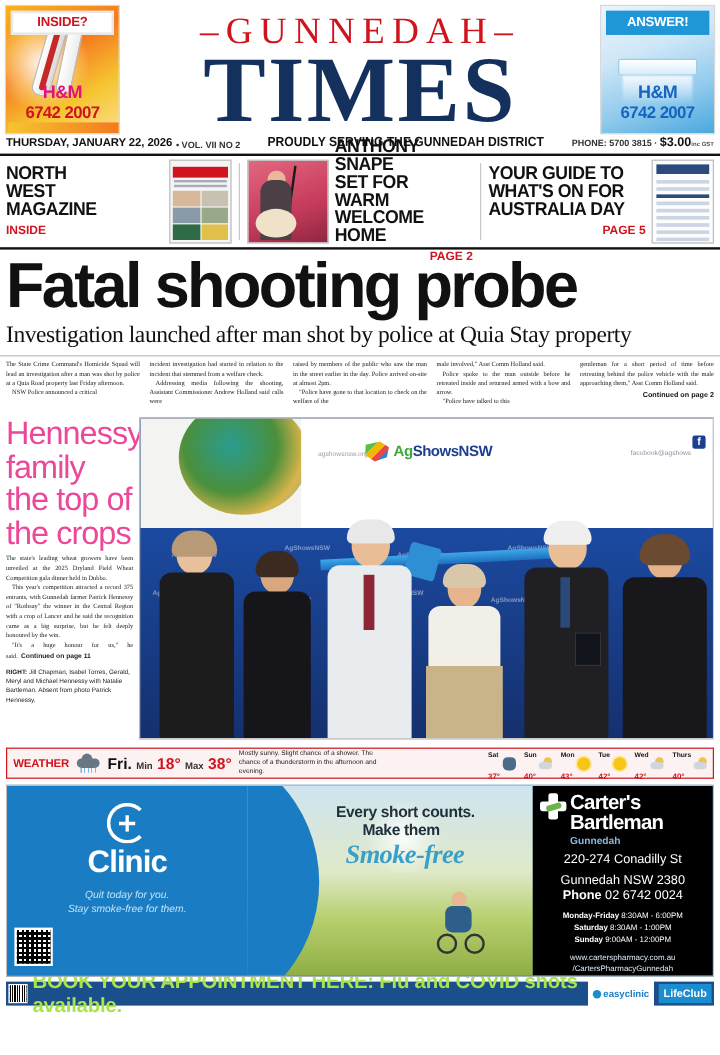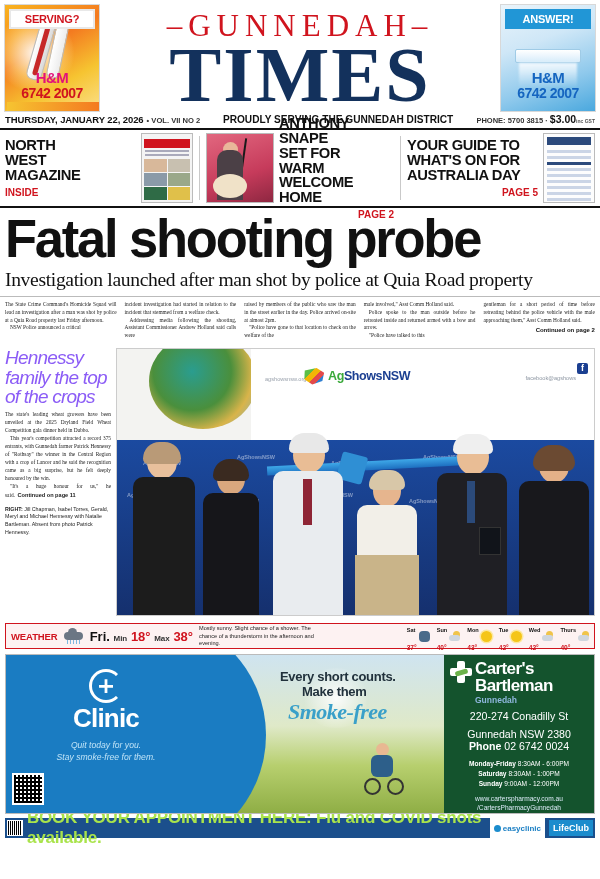--- a/index.html
+++ b/index.html
@@ -100,21 +100,21 @@
   .story { display:flex; gap:8px; padding:4px 5px 4px 5px; }
   .col { flex:1; font-family:"Liberation Serif", serif; font-size:5.35px; line-height:1.48;
     text-align:justify; color:#1a1a1a; }
   .col p { text-indent:5px; }
   .col p.first { text-indent:0; }
   .contd { font-family:"Liberation Sans",sans-serif; font-size:6px; font-weight:800; text-align:right; color:#111; margin-top:2px;}
 
   
   .feature { display:flex; gap:5px; padding:4px 5px 2px 5px; }
   .feat-left { width:106px; flex:0 0 106px; }
-  .feat-title { font-size:19px; font-weight:400; color:#8b5cf6; line-height:1.02; letter-spacing:-.8px;font-style:italic;}
+  .feat-title { font-size:27px; font-weight:400; color:#ec4899; line-height:1.02; letter-spacing:-.8px;}
   .feat-body { font-family:"Liberation Serif", serif; font-size:5.3px; line-height:1.5; text-align:justify;
     color:#1a1a1a; margin-top:5px;}
   .feat-body p{ text-indent:5px;}
   .feat-body p.first{ text-indent:0;}
   .feat-contd { font-family:"Liberation Sans",sans-serif; font-weight:800; font-size:5.6px;}
   .caption { font-family:"Liberation Sans",sans-serif; font-size:5.3px; line-height:1.45; color:#222; margin-top:6px;}
   .caption b{ font-weight:800;}
 
   
   .photo { flex:1; height:268px; position:relative; overflow:hidden; background:#123a7a; border:1px solid #ccc;}
@@ -191,21 +191,21 @@
      background:radial-gradient(circle,rgba(255,255,255,.9),rgba(255,255,255,0) 70%);}
   .m-l1{ position:absolute; left:74px; top:14px; font-size:13px; font-weight:800; color:#21313c; letter-spacing:-.3px;}
   .m-l2{ position:absolute; left:96px; top:29px; font-size:13px; font-weight:800; color:#21313c; letter-spacing:-.3px;}
   .m-l3{ position:absolute; left:82px; top:44px; font-size:22px; font-weight:700; font-style:italic;
      font-family:"Liberation Serif",serif; color:#3aa0c9; letter-spacing:-.5px;}
   .biker{position:absolute;right:40px;bottom:18px;width:40px;height:52px;}
   .biker .b-h{position:absolute;left:12px;top:0;width:13px;height:13px;border-radius:50%;background:#e8b892;}
   .biker .b-b{position:absolute;left:7px;top:12px;width:22px;height:22px;background:#2d5f8a;border-radius:6px;}
   .biker .wheel{position:absolute;bottom:0;width:17px;height:17px;border:2px solid #333;border-radius:50%;}
   .biker .wheel.l{left:0;} .biker .wheel.r{right:0;}
-  .ph{ width:150px; flex:0 0 150px; background:#14532d; position:relative; padding:6px 5px 4px 5px; color:#fff;}
+  .ph{ width:150px; flex:0 0 150px; background:#000000; position:relative; padding:6px 5px 4px 5px; color:#fff;}
   .ph-cross{ position:absolute; left:6px; top:6px; width:22px; height:22px; }
   .ph-cross i{ position:absolute; background:#fff; }
   .ph-cross i.v{ left:7px; top:0; width:8px; height:22px; border-radius:2px;}
   .ph-cross i.h{ left:0; top:7px; width:22px; height:8px; border-radius:2px;}
   .ph-cross i.leaf{ left:5px; top:9px; width:13px; height:5px; background:#6ab24a; border-radius:4px; transform:rotate(-16deg);}
   .ph-name{ margin-left:26px; font-size:17px; font-weight:800; line-height:.98; letter-spacing:-.6px;}
   .ph-town{ margin-left:26px; font-size:8.5px; color:#8fb7dd; font-weight:700;}
   .ph-addr{ font-size:10.6px; text-align:center; margin-top:5px; line-height:1.22;}
   .ph-phone{ font-size:10.6px; text-align:center; line-height:1.3;}
   .ph-phone b{ font-weight:800;}
@@ -230,21 +230,21 @@
 <div class="page">
 
   <div class="masthead">
 
     <div class="ad-box ad-left">
       <div class="sunburst"></div>
       <div class="thermo">
           <i></i>
         </div>
       <div class="thermo2"></div>
-      <div class="ad-badge">SERVING?</div>
+      <div class="ad-badge">INSIDE?</div>
       <div class="ad-bottom">
         <div class="ad-hm">H&amp;M</div>
         <div class="ad-phone">6742 2007</div>
       </div>
       <div class="strip"></div>
     </div>
 
     <div class="title-wrap">
       <div class="m-top">–GUNNEDAH–</div>
       <div class="m-main">TIMES</div>
@@ -330,21 +330,21 @@
         <div class="lr" style="top:40px"></div>
           <div class="lr" style="top:46px"></div>
         <div class="lr" style="top:52px"></div>
           <div class="lr" style="top:58px"></div>
         <div class="lr" style="top:64px"></div>
       </div>
     </div>
   </div>
 
   <div class="headline">Fatal shooting probe</div>
-  <div class="subhead">Investigation launched after man shot by police at Quia Road property</div>
+  <div class="subhead">Investigation launched after man shot by police at Quia Stay property</div>
 
   <div class="story">
     <div class="col">
       <p class="first">The State Crime Command's Homicide Squad will lead an investigation after a man was shot by police at a Quia Road property last Friday afternoon.</p>
       <p>NSW Police announced a critical</p>
     </div>
     <div class="col">
       <p class="first">incident investigation had started in relation to the incident that stemmed from a welfare check.</p>
       <p>Addressing media following the shooting, Assistant Commissioner Andrew Holland said calls were</p>
     </div>

